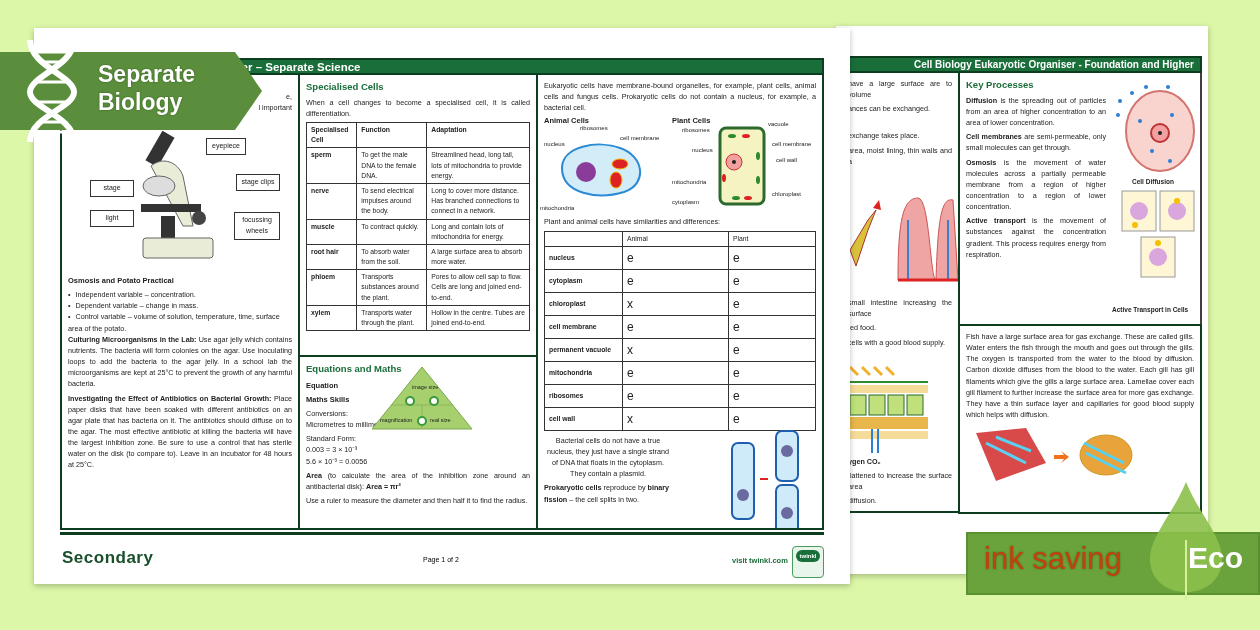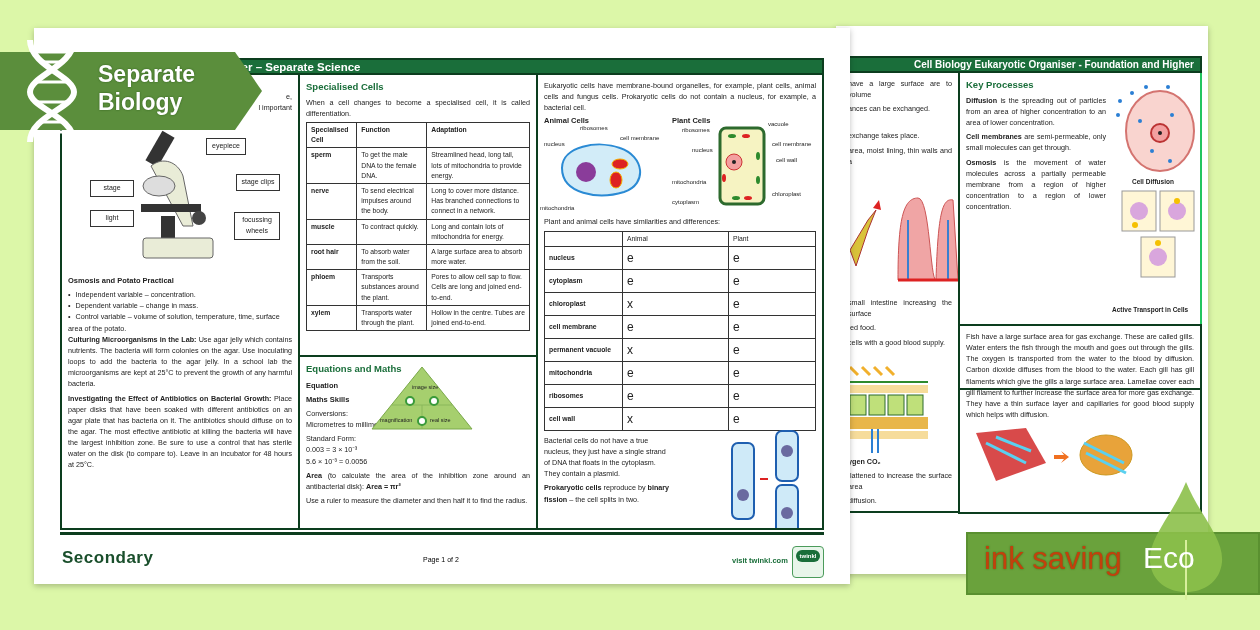--- a/index.html
+++ b/index.html
@@ -28,21 +28,21 @@
 .banner-title{position:absolute;left:98px;top:60px;color:#fff;font-weight:bold;font-size:23px;line-height:28px;text-shadow:0 0 2px #2c5a1a}
 .dna{position:absolute;left:20px;top:36px;width:64px;height:110px}
 .footer-sec{position:absolute;left:62px;top:548px;font-size:17px;font-weight:bold;color:#1a4f2c;letter-spacing:.5px}
 .page-no{position:absolute;left:423px;top:556px;font-size:7px}
 .visit{position:absolute;left:732px;top:556px;font-size:7.5px;color:#1a6e3a;font-weight:bold}
 .twinkl-logo{position:absolute;left:792px;top:546px;width:32px;height:32px;border:1px solid #4b9b5b;border-radius:4px;background:#e8f5ea}
 .twinkl-logo span{position:absolute;left:3px;top:3px;width:24px;height:12px;background:#1a6e3a;border-radius:8px;color:#fff;font-size:6px;text-align:center;line-height:12px;font-weight:bold}
 .eco-bar{position:absolute;left:966px;top:532px;width:294px;height:63px;background:#6aa23c;border:2px solid #5a9030}
 .eco-text{position:absolute;left:984px;top:541px;color:#c2410c;font-size:31px;text-shadow:0 0 2px #3d6a1a}
 .eco-leaf{position:absolute;left:1146px;top:480px;width:80px;height:120px}
-.eco-label{position:absolute;left:1143px;top:541px;color:#fff;font-size:30px;font-weight:normal}
+.eco-label{position:absolute;left:1188px;top:541px;color:#fff;font-size:30px;font-weight:bold}
 .label-box{position:absolute;border:1px solid #333;background:#fff;font-size:7px;text-align:center;padding:2px}
 .thumb{position:absolute}
 </style>
 </head>
 <body>
 
 <div class="page" id="page2">
   <div class="hdr">Cell Biology Eukaryotic Organiser - Foundation and Higher</div>
   <div class="col" style="left:0;top:47px;width:124px;height:440px;border-left:none;padding-left:12px">
     <p>have a large surface are to volume</p>
@@ -70,26 +70,27 @@
       <rect x="0" y="54" width="80" height="12" fill="#e8b64a"></rect>
       <rect x="0" y="68" width="80" height="8" fill="#f6dc9b"></rect>
       <path d="M24 66 V90 M30 90 V66" stroke="#2b7fd4" stroke-width="2"></path>
     </svg>
     <p style="font-weight:bold">ygen  CO₂</p>
     <p>flattened to increase the surface area</p>
     <p>diffusion.</p>
     <p>r diffuse out of the stomata. Guard</p>
     
   </div>
-  <div class="col" style="left:122px;top:47px;width:244px;height:317px;border-right:2px solid #22c55e">
+  <div class="col" style="left:122px;top:47px;width:244px;height:253px;border-right:2px solid #404040">
     <h3>Key Processes</h3>
     <div style="width:140px">
       <p><b>Diffusion</b> <span>is the spreading out of particles from an area of higher concentration to an area of lower concentration.</span></p>
       <p><b>Cell membranes</b> <span>are semi-permeable, only small molecules can get through.</span></p>
       <p><b>Osmosis</b> <span>is the movement of water molecules across a partially permeable membrane from a region of higher concentration to a region of lower concentration.</span></p>
+      <p><b>Active transport</b> <span>is the movement of substances against the concentration gradient. This process requires energy from respiration.</span></p>
     </div>
     <svg class="thumb" style="left:150px;top:8px" width="90" height="100" viewBox="0 0 90 100">
       <ellipse cx="50" cy="50" rx="34" ry="40" fill="#f9d4cf" stroke="#d47470" stroke-width="2"></ellipse>
       <circle cx="50" cy="52" r="9" fill="#f3a0a0" stroke="#b33" stroke-width="2"></circle>
       <circle cx="50" cy="52" r="2" fill="#222"></circle>
       <g fill="#2b7fd4">
           <circle cx="10" cy="20" r="2"></circle>
           <circle cx="22" cy="12" r="2"></circle>
           <circle cx="36" cy="6" r="2"></circle>
           <circle cx="58" cy="6" r="2"></circle>
@@ -311,21 +312,21 @@
             <td class="mark">e</td>
           </tr>
       <tr>
             <td>cell wall</td>
             <td class="mark">x</td>
             <td class="mark">e</td>
           </tr>
     </tbody>
       </table>
     <div style="position:relative;margin-top:4px">
-      <p style="width:128px;text-align:left">Bacterial cells do not have a true nucleus, they just have a single strand of DNA that floats in the cytoplasm. They contain a plasmid.</p>
+      <p style="width:128px;text-align:center">Bacterial cells do not have a true nucleus, they just have a single strand of DNA that floats in the cytoplasm. They contain a plasmid.</p>
       <p style="width:128px;text-align:left"><b>Prokaryotic cells</b> <span>reproduce by</span> <b>binary fission</b> <span>– the cell splits in two.</span></p>
       <svg style="position:absolute;left:186px;top:-6px" width="72" height="108" viewBox="0 0 72 108">
         <rect x="2" y="14" width="22" height="76" rx="6" fill="#cfeaf8" stroke="#1f5fb0" stroke-width="2"></rect>
         <rect x="46" y="2" width="22" height="50" rx="6" fill="#cfeaf8" stroke="#1f5fb0" stroke-width="2"></rect>
         <rect x="46" y="56" width="22" height="50" rx="6" fill="#cfeaf8" stroke="#1f5fb0" stroke-width="2"></rect>
         <circle cx="13" cy="66" r="6" fill="#6a6aa0"></circle>
           <circle cx="57" cy="22" r="6" fill="#6a6aa0"></circle>
           <circle cx="57" cy="84" r="6" fill="#6a6aa0"></circle>
         <path d="M30 50 h8" stroke="#d22" stroke-width="2"></path>
       </svg>

